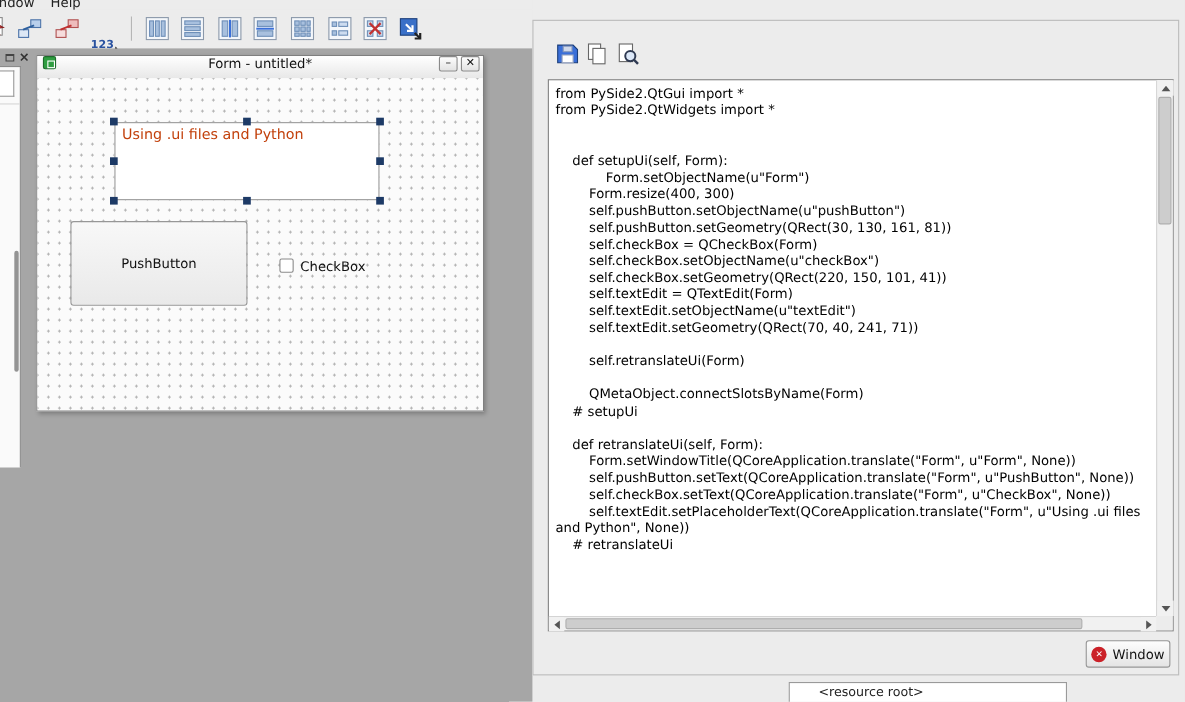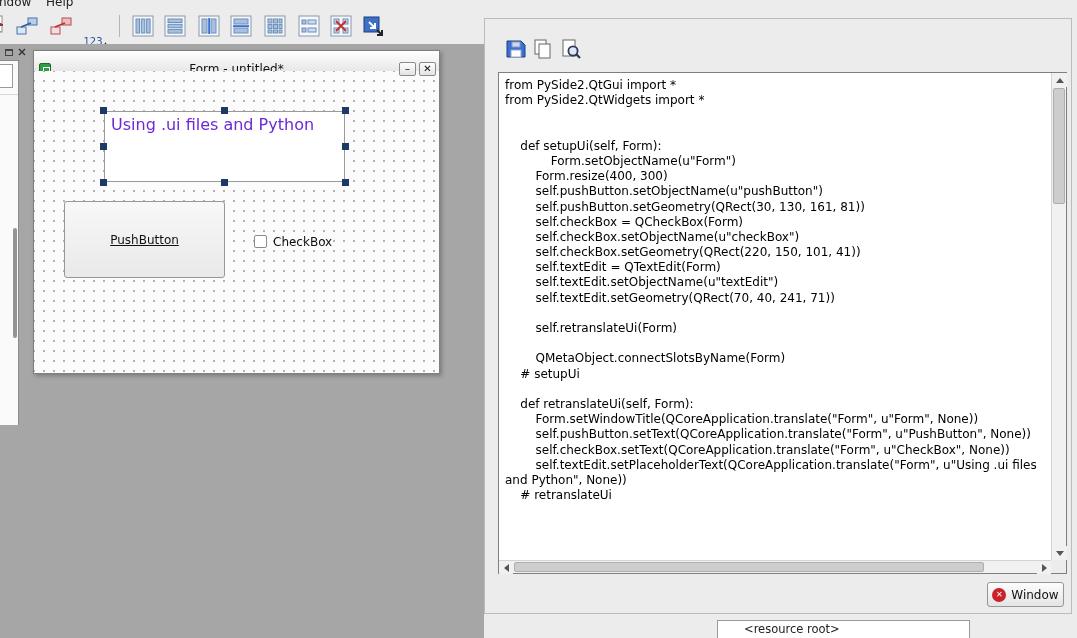--- a/index.html
+++ b/index.html
@@ -13,53 +13,53 @@
   .mi-window { left:-16px; }
   .mi-help { left:46px; }
 
   
   .toolbar { position:absolute; left:0; top:9px; width:484px; height:35px; background:#ececec; }
   .tbi { position:absolute; top:4px; width:26px; height:26px; display:flex; align-items:center; justify-content:center; border-radius:3px; }
   .tbi svg { display:block; }
   .tb-sep { position:absolute; top:6px; width:1px; height:22px; background:#b6b6b6; }
   .clip-box { position:absolute; top:4px; left:0; width:11px; height:26px; overflow:hidden; }
   .clip-box .inner { position:absolute; left:-13px; top:0; }
-  .tab-order-glyph { font-size:10px; font-weight:normal; color:#2a52a0; letter-spacing:0; position:relative;margin-top:30px; }
+  .tab-order-glyph { font-size:10px; font-weight:bold; color:#2a52a0; letter-spacing:0; position:relative;margin-top:30px; }
   .tab-order-glyph::after { content:""; position:absolute; right:-6px; bottom:-2px; border-left:5px solid #222; border-top:3px solid transparent; border-bottom:3px solid transparent; transform:rotate(20deg); }
 
   
   .mdi { position:absolute; left:0; top:44px; width:484px; height:594px; background:#a6a6a6; }
 
   
   .dock-btn { position:absolute; width:12px; height:12px; display:flex; align-items:center; justify-content:center; font-size:9px; color:#333; }
   .float-glyph { width:8px; height:7px; border:1px solid #444; border-top-width:2px; }
   .widgetbox { position:absolute; left:0; top:60px; width:19px; height:365px; background:#fafafa; border-top:1px solid #8a8a8a; border-right:1px solid #8a8a8a; }
   .wb-filter { position:absolute; left:0; top:3px; width:13px; height:24px; background:#ffffff; border:1px solid #9a9a9a; border-left:none; }
   .wb-sep { position:absolute; left:0; top:33px; width:18px; height:1px; background:#d6d6d6; }
   .wb-thumb { position:absolute; right:1px; top:167px; width:4px; height:110px; background:#949494; border-radius:2px; }
 
   
   .form-window { position:absolute; left:33px; top:50px; width:407px; height:324px; border:1px solid #7f7f7f; background:#fbfbfb; box-shadow:2px 2px 4px rgba(0,0,0,.25); }
-  .fw-titlebar { position:relative; height:36px; background:linear-gradient(#ffffff,#d6d6d6); border-bottom:1px solid #9a9a9a; display:flex; align-items:center; }
+  .fw-titlebar { position:relative; height:36px; background:linear-gradient(#ffffff,#d6d6d6); border-bottom:1px solid #9a9a9a; display:flex; }
   .fw-icon { width:12px; height:12px; margin-left:5px; background:#2f9e41; border:1px solid #1d6b2b; border-radius:2px; position:relative; }
   .fw-icon::after { content:""; position:absolute; left:3px; top:3px; width:5px; height:5px; border:1px solid #fff; }
   .fw-title { position:absolute; left:0; right:0; text-align:center; font-size:12px; color:#111; }
   .fw-btn { position:relative; width:17px; height:14px; margin-right:3px; border:1px solid #8a8a8a; border-radius:2px; background:linear-gradient(#fdfdfd,#e3e3e3); font-size:10px; line-height:12px; text-align:center; color:#111; z-index:2; }
   .fw-close { font-weight:bold; }
   .fw-body { position:absolute; left:0; top:20px; right:0; bottom:0; background-color:#fbfbfb; background-image:radial-gradient(#b3b3b3 1px, transparent 1px); background-size:10px 10px; background-position:5px 5px; overflow:hidden; }
 
   .fw-textedit { position:absolute; left:70px; top:40px; width:241px; height:71px; background:#fff; border:1px solid #9a9a9a; }
-  .fw-placeholder { padding:3px 6px; color:#6d28d9; font-size:16px; }
+  .fw-placeholder { padding:3px 6px; color:#c2410c; font-size:13px; }
   .handles { position:absolute; left:66px; top:36px; width:249px; height:79px; pointer-events:none; }
   .handle { position:absolute; width:7px; height:7px; background:#1d3a66; pointer-events:auto; }
   .h-tl{left:0;top:0}.h-tc{left:121px;top:0}.h-tr{right:0;top:0}
   .h-ml{left:0;top:36px}.h-mr{right:0;top:36px}
   .h-bl{left:0;bottom:0}.h-bc{left:121px;bottom:0}.h-br{right:0;bottom:0}
 
-  .fw-pushbutton { position:absolute; left:30px; top:130px; width:161px; height:77px; background:linear-gradient(#f8f8f8,#e9e9e9); border:1px solid #979797; border-radius:3px; display:flex; align-items:center; justify-content:center; font-size:12px; color:#111;text-decoration:underline; }
+  .fw-pushbutton { position:absolute; left:30px; top:130px; width:161px; height:77px; background:linear-gradient(#f8f8f8,#e9e9e9); border:1px solid #979797; border-radius:3px; display:flex; align-items:center; justify-content:center; font-size:12px; color:#111; }
   .fw-checkbox { position:absolute; left:220px; top:150px; width:101px; height:41px; display:flex; align-items:center; gap:6px; }
   .cb-indicator { width:13px; height:13px; background:#fff; border:1px solid #8a8a8a; border-radius:2px; }
   .cb-label { font-size:12px; color:#111; }
 
   
   .code-dialog { position:absolute; left:484px; top:18px; width:588px; height:596px; background:#ececec; border:1px solid #bcbcbc; }
   .cd-tbi { position:absolute; top:18px; width:24px; height:24px; display:flex; align-items:center; justify-content:center; border-radius:3px; }
   .cd-save{left:19px}.cd-copy{left:46px}.cd-find{left:74px}
 
   .code-area { position:absolute; left:13px; top:53px; width:569px; height:502px; background:#fff; border:1px solid #7f7f7f; }

